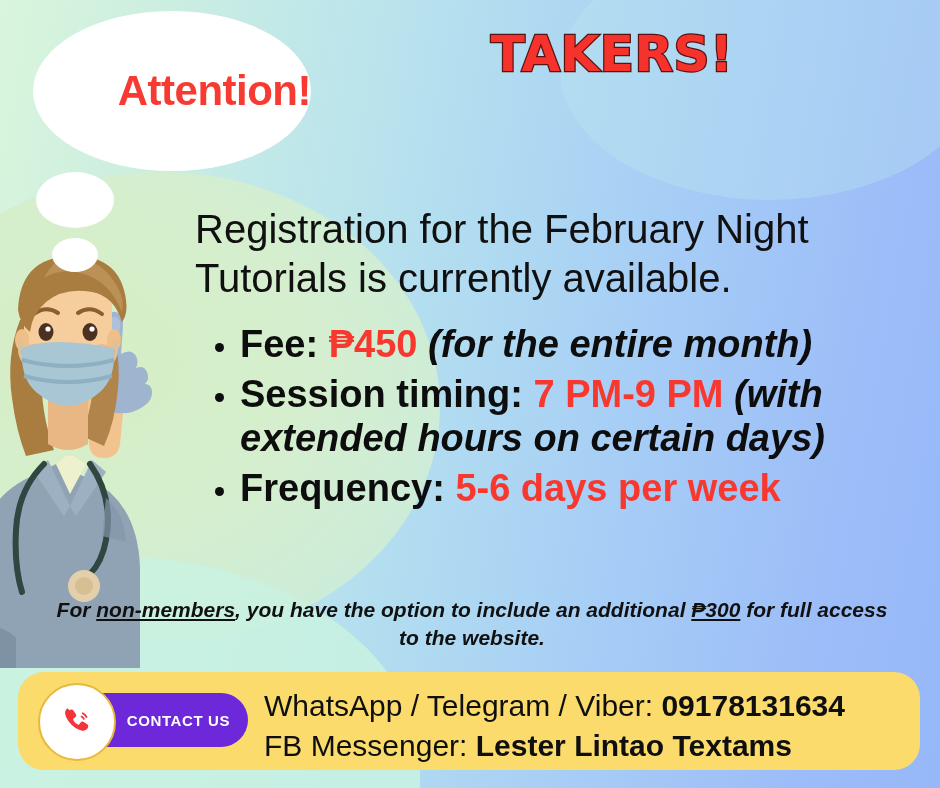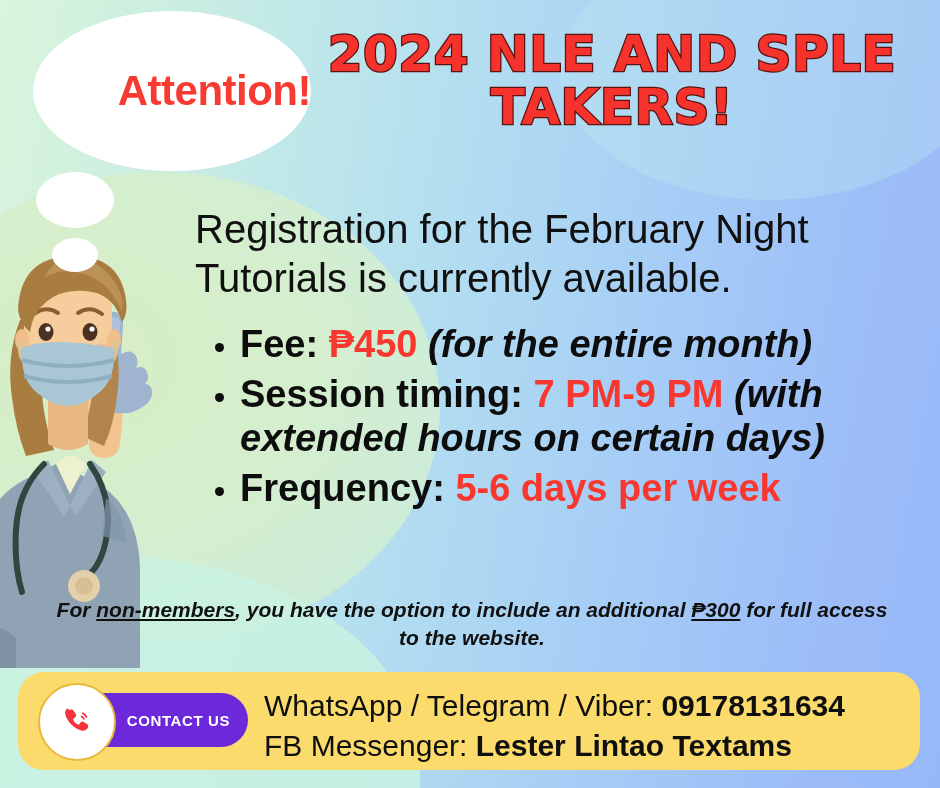--- a/index.html
+++ b/index.html
@@ -158,21 +158,20 @@
     <path d="M-10 380 q24 -6 40 10 v30 h-40 z" fill="#7e92a4"></path>
   </svg>
 
   <div class="bubble-main">
     <span>Attention!</span>
   </div>
   <div class="bubble-dot1"></div>
   <div class="bubble-dot2"></div>
 
   <div class="headline">
-    <div>2024 NLE AND SPLE</div>
     <div>TAKERS!</div>
   </div>
 
   <div class="lead">Registration for the February Night Tutorials is currently available.</div>
 
   <ul class="bullets">
     <li>
       <span>Fee: </span><span class="hl">₱450</span><span class="it"> (for the entire month)</span>
     </li>
     <li>

